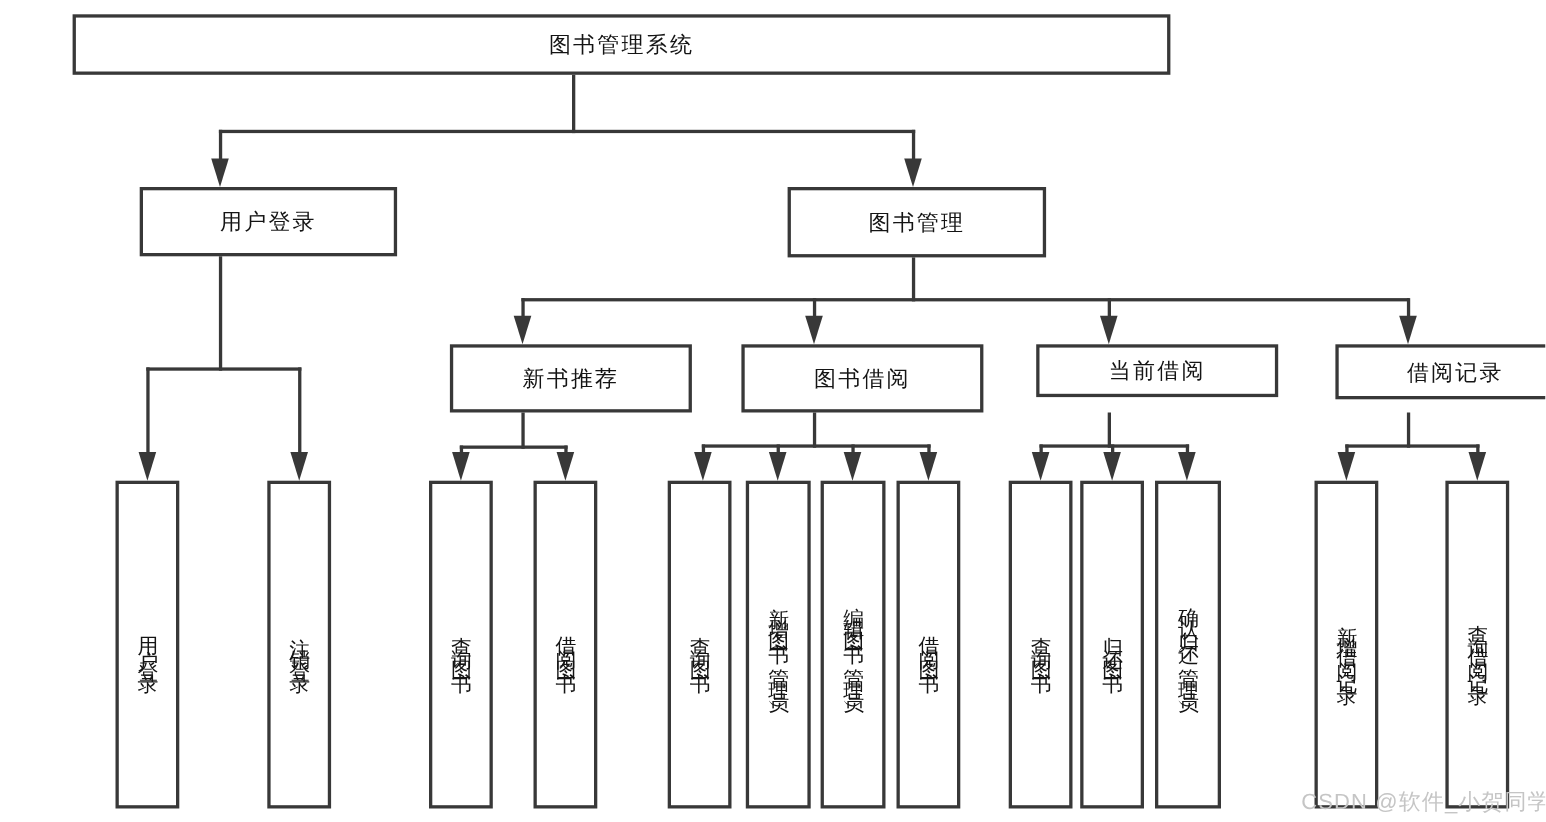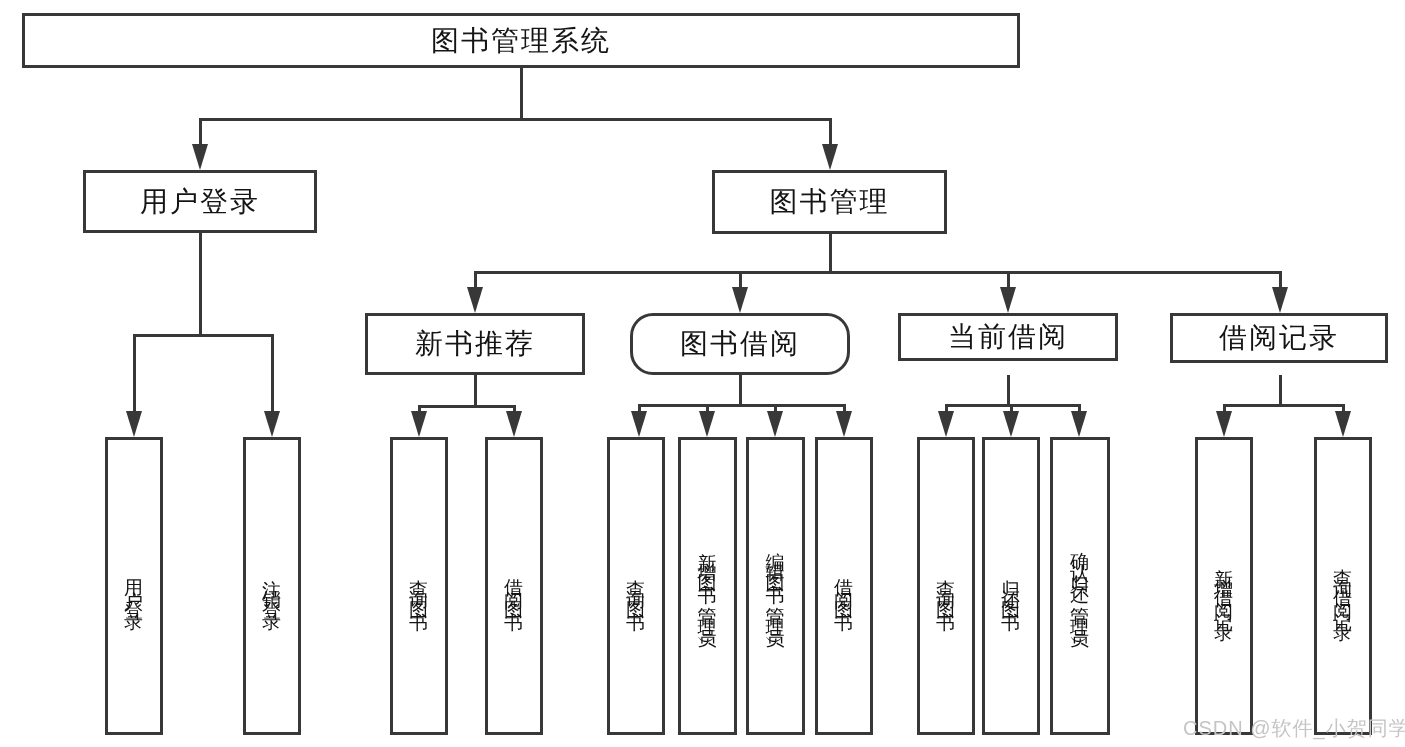--- a/index.html
+++ b/index.html
@@ -14,22 +14,23 @@
     position:absolute;
     box-sizing:border-box;
     border:3px solid #383838;
     background:#ffffff;
     display:flex;
     align-items:center;
     justify-content:center;
     color:#141414;
   }
   .h-box{
-    font-size:28px;
+    font-size:20px;
     letter-spacing:2px;
+    margin-left:44px;
   }
   .v-box{
     writing-mode:vertical-rl;
     text-orientation:mixed;
     font-size:19px;
     letter-spacing:11px;
     line-height:1;
   }
   .hline,.vline{
     position:absolute;
@@ -60,29 +61,29 @@
 <div id="canvas">
 
   <div class="box h-box" style="left:22px;top:13px;width:998px;height:55px;">
     <span>图书管理系统</span>
   </div>
 
   <div class="box h-box" style="left:83px;top:170px;width:234px;height:63px;">
     <span>用户登录</span>
   </div>
 
-  <div class="box h-box" style="left:712px;top:170px;width:235px;height:64px;">
+  <div class="box h-box" style="left:672px;top:170px;width:235px;height:64px;">
     <span>图书管理</span>
   </div>
 
   <div class="box h-box" style="left:365px;top:313px;width:220px;height:62px;">
     <span>新书推荐</span>
   </div>
 
-  <div class="box h-box" style="left:630px;top:313px;width:220px;height:62px;border-radius:23px;">
+  <div class="box h-box" style="left:630px;top:313px;width:220px;height:62px;">
     <span>图书借阅</span>
   </div>
 
   <div class="box h-box" style="left:898px;top:313px;width:220px;height:48px;">
     <span>当前借阅</span>
   </div>
 
   <div class="box h-box" style="left:1170px;top:313px;width:218px;height:50px;">
     <span>借阅记录</span>
   </div>

